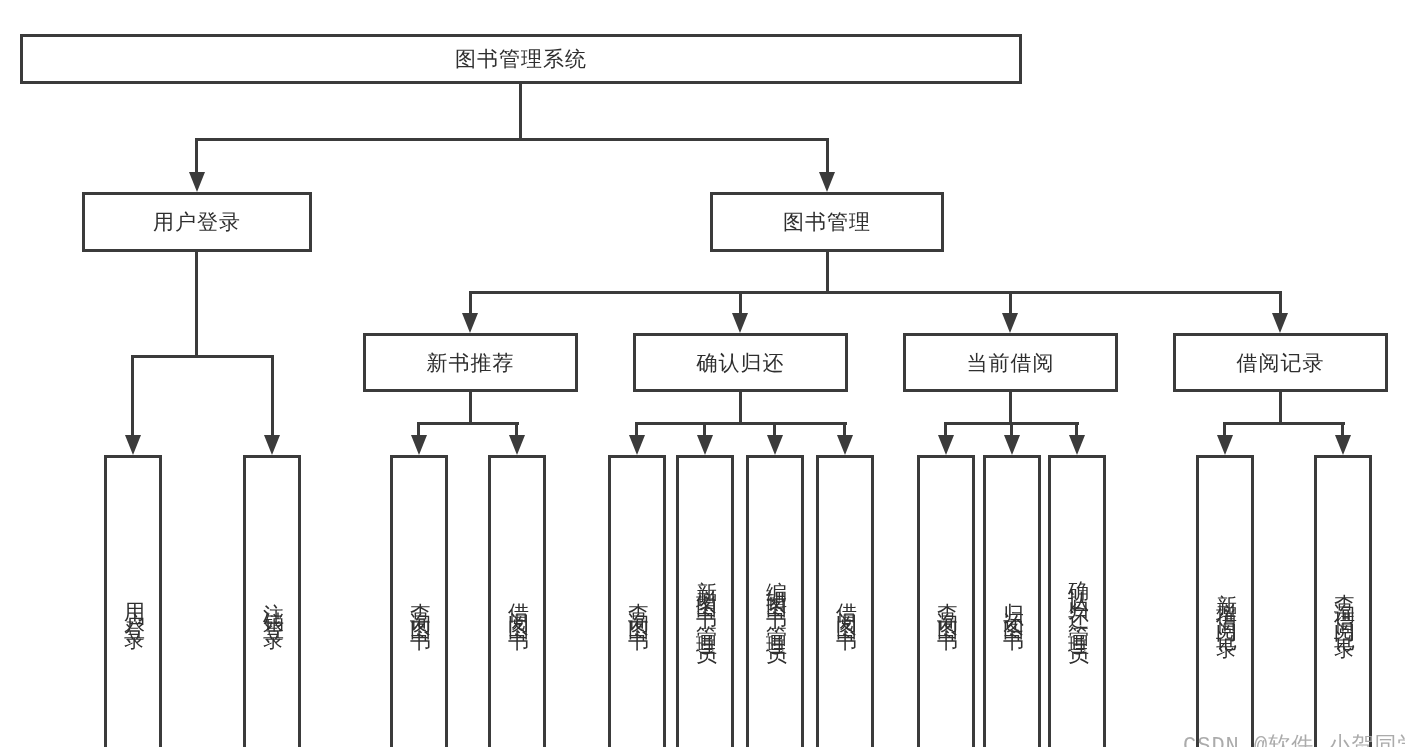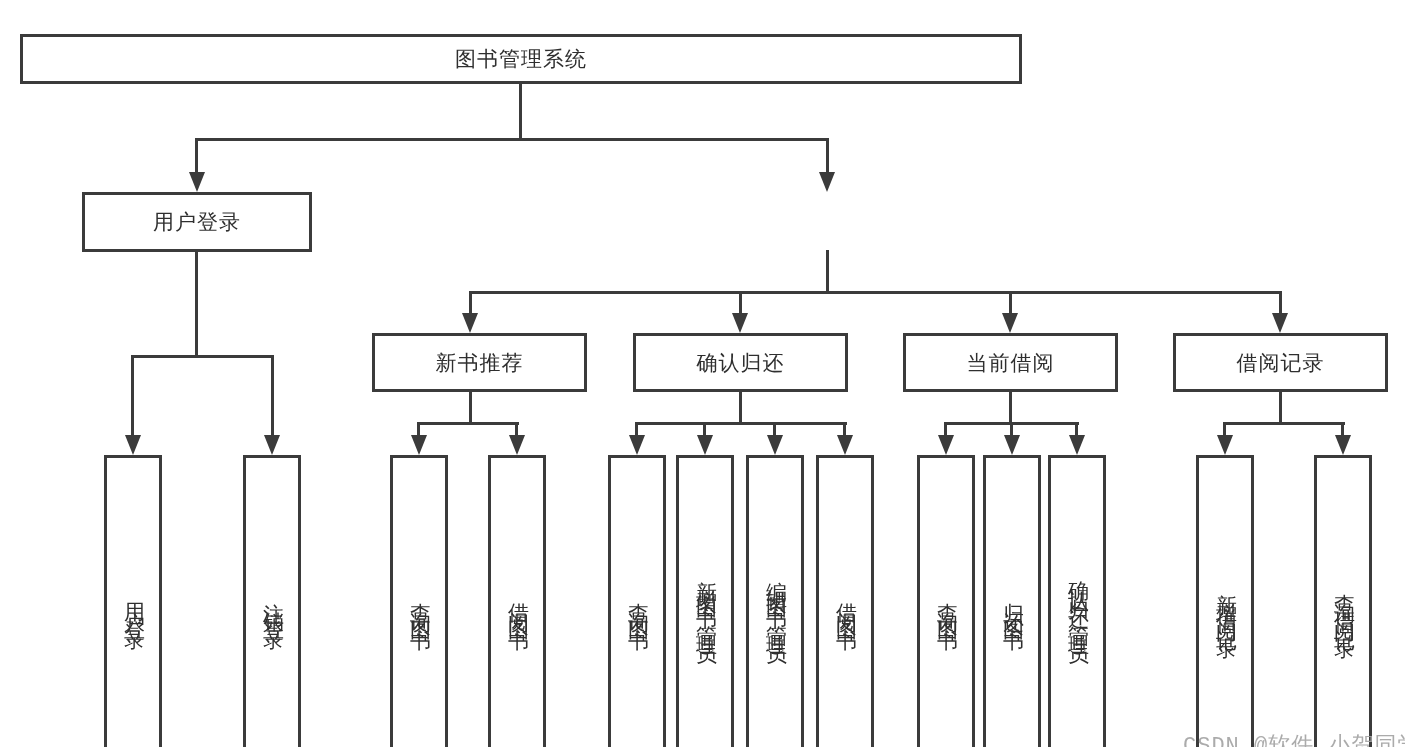--- a/index.html
+++ b/index.html
@@ -73,41 +73,44 @@
 
   <div class="vline" style="left:519px;top:63px;height:58px"></div>
   <div class="hline" style="left:195px;top:118px;width:634px"></div>
   <div class="vline" style="left:195px;top:118px;height:38px"></div>
   <div class="arrow" style="left:189px;top:152px"></div>
   <div class="vline" style="left:826px;top:118px;height:38px"></div>
   <div class="arrow" style="left:819px;top:152px"></div>
 
   <div class="box" style="left:82px;top:172px;width:230px;height:60px">
     <span>用户登录</span>
+  </div>
+  <div class="box" style="left:710px;top:172px;width:234px;height:60px">
+    <span>图书管理</span>
   </div>
 
   <div class="vline" style="left:195px;top:230px;height:107px"></div>
   <div class="hline" style="left:131px;top:335px;width:143px"></div>
   <div class="vline" style="left:131px;top:335px;height:82px"></div>
   <div class="arrow" style="left:125px;top:415px"></div>
   <div class="vline" style="left:271px;top:335px;height:82px"></div>
   <div class="arrow" style="left:264px;top:415px"></div>
 
   <div class="vline" style="left:826px;top:230px;height:43px"></div>
   <div class="hline" style="left:469px;top:271px;width:812px"></div>
   <div class="vline" style="left:469px;top:271px;height:26px"></div>
   <div class="arrow" style="left:462px;top:293px"></div>
   <div class="vline" style="left:739px;top:271px;height:26px"></div>
   <div class="arrow" style="left:732px;top:293px"></div>
   <div class="vline" style="left:1009px;top:271px;height:26px"></div>
   <div class="arrow" style="left:1002px;top:293px"></div>
   <div class="vline" style="left:1279px;top:271px;height:26px"></div>
   <div class="arrow" style="left:1272px;top:293px"></div>
 
-  <div class="box" style="left:372px;top:313px;width:215px;height:59px">
+  <div class="box" style="left:363px;top:313px;width:215px;height:59px">
     <span>新书推荐</span>
   </div>
   <div class="box" style="left:633px;top:313px;width:215px;height:59px">
     <span>确认归还</span>
   </div>
   <div class="box" style="left:1173px;top:313px;width:215px;height:59px">
     <span>借阅记录</span>
   </div>
   <div class="box" style="left:903px;top:313px;width:215px;height:59px">
     <span>当前借阅</span>

